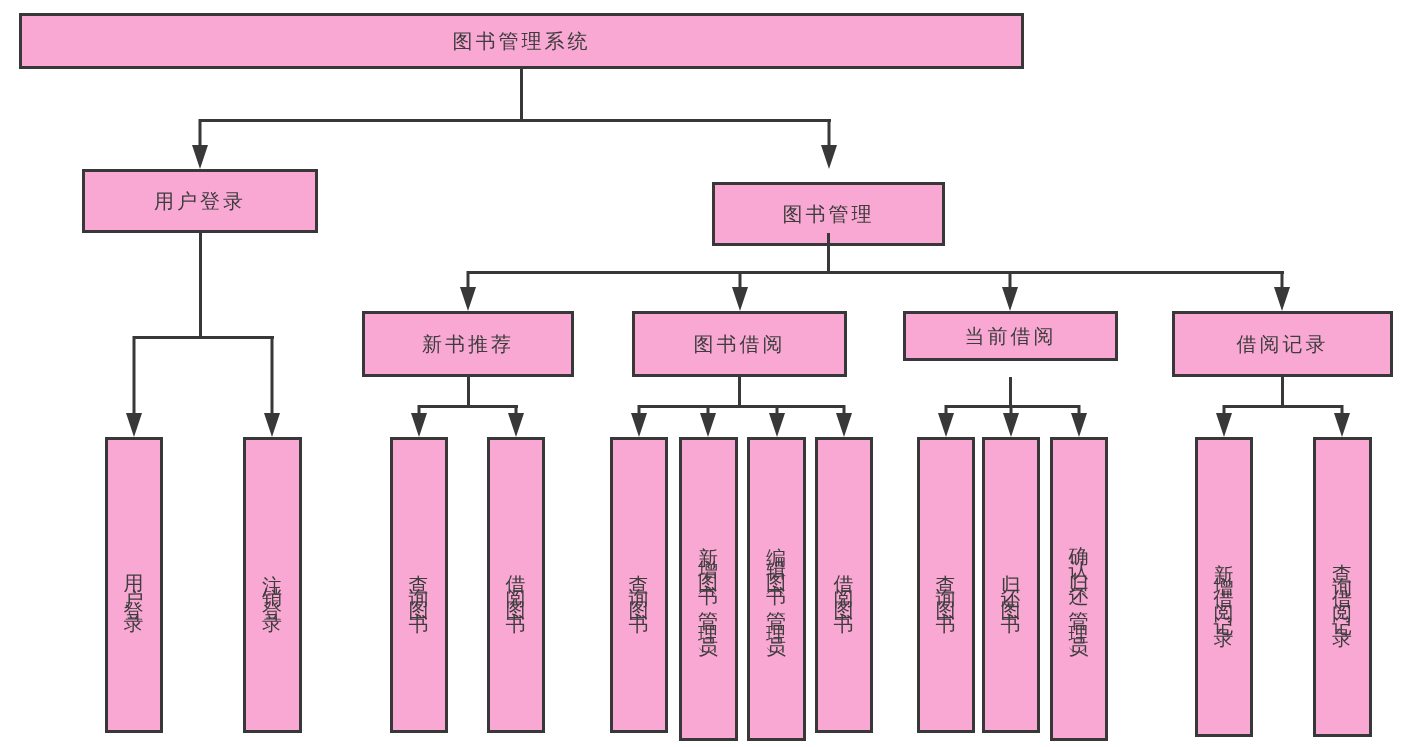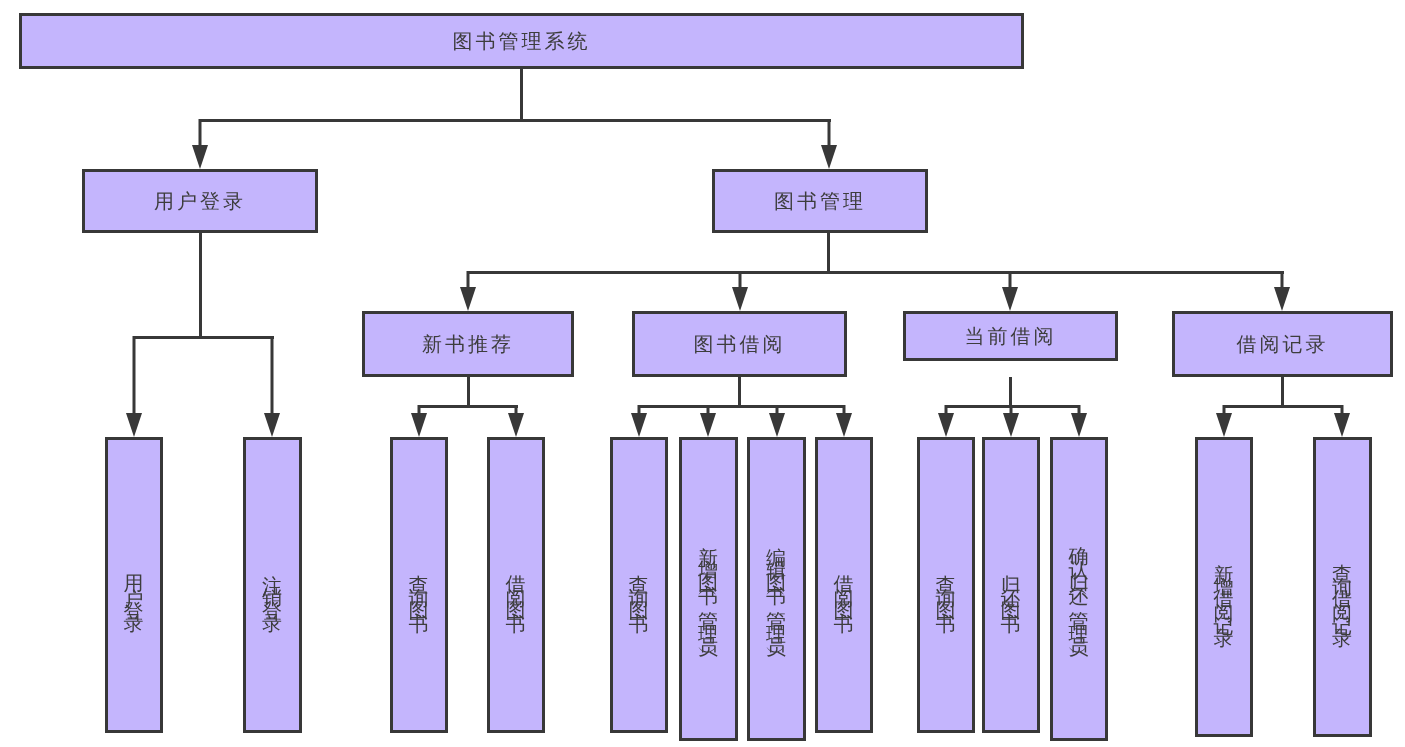--- a/index.html
+++ b/index.html
@@ -9,21 +9,21 @@
     --bg:#ffffff;
   }
   html,body{margin:0;padding:0;background:var(--bg);}
   .canvas{
     position:relative;width:1405px;height:747px;background:var(--bg);
     font-family:"Liberation Sans","DejaVu Sans",sans-serif;
     overflow:hidden;
   }
   
   .node{
-    position:absolute;box-sizing:border-box;background:#c4b5fd;
+    position:absolute;box-sizing:border-box;background:#f9a8d4;
     border:3px solid var(--line);color:var(--text);
     display:flex;align-items:center;justify-content:center;
   }
   .hnode{font-size:20px;letter-spacing:3px;white-space:nowrap;}
   .vnode{
     writing-mode:vertical-rl;
     font-size:20px;letter-spacing:13px;line-height:1;
     display:flex;align-items:center;justify-content:center;
   }
   
@@ -60,21 +60,21 @@
   <div class="arrow" style="left:200px;top:119px;height:50px;">
       <div class="stem"></div>
       <div class="head"></div>
     </div>
   <div class="arrow" style="left:829px;top:119px;height:50px;">
       <div class="stem"></div>
       <div class="head"></div>
     </div>
 
   <div class="node hnode" style="left:82px;top:169px;width:236px;height:64px;">用户登录</div>
-  <div class="node hnode" style="left:712px;top:169px;width:216px;height:64px;">图书管理</div>
+  <div class="node hnode" style="left:712px;top:182px;width:233px;height:64px;">图书管理</div>
 
   <div class="vline" style="left:199px;top:233px;height:103px;"></div>
   <div class="hline" style="left:133px;top:336px;width:141px;"></div>
   <div class="arrow" style="left:134px;top:336px;height:101px;">
       <div class="stem"></div>
       <div class="head"></div>
     </div>
   <div class="arrow" style="left:272px;top:336px;height:101px;">
       <div class="stem"></div>
       <div class="head"></div>

